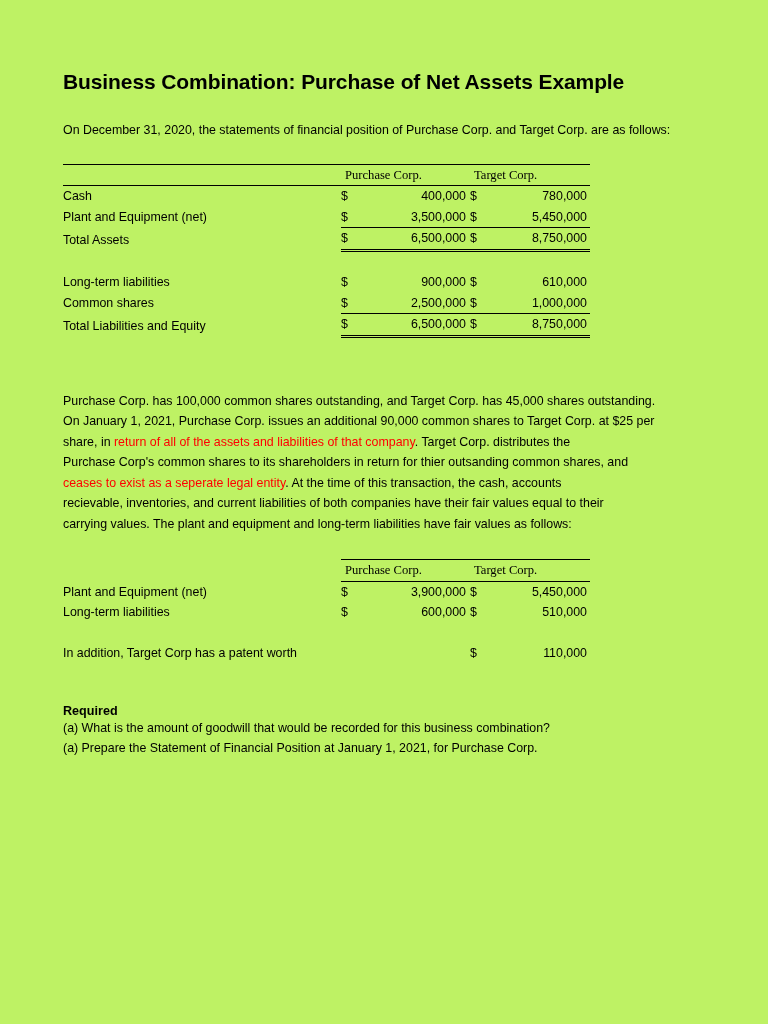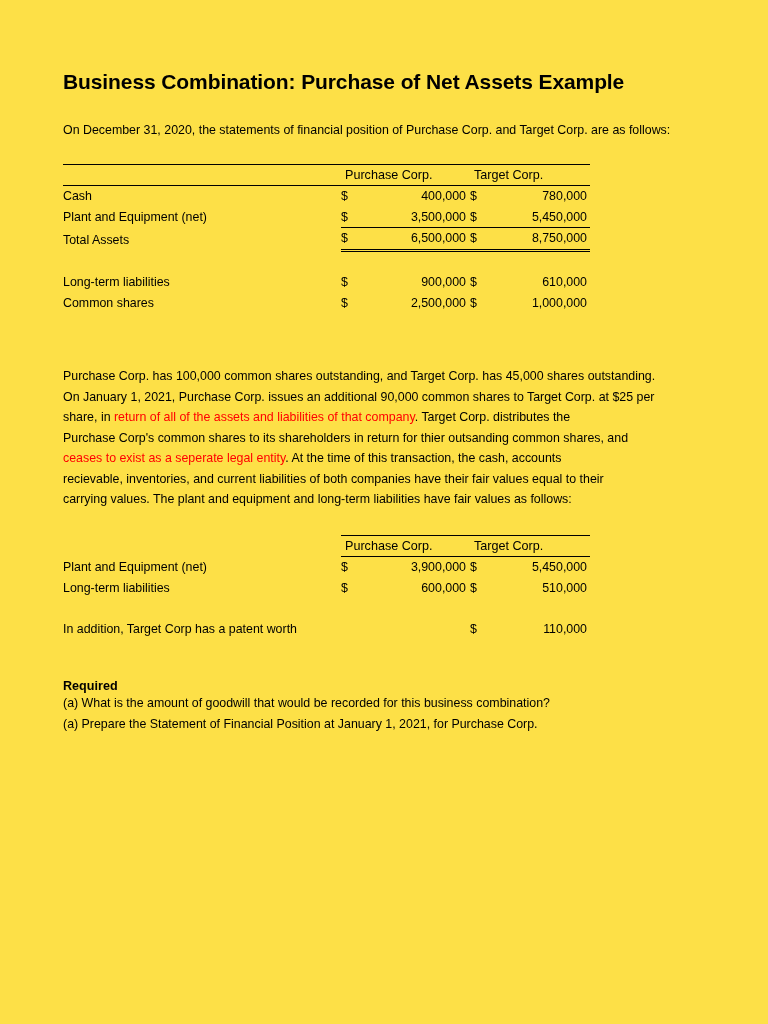--- a/index.html
+++ b/index.html
@@ -16,21 +16,21 @@
     color: #000000;
     -webkit-font-smoothing: antialiased;
   }
 
   
   .page {
     position: relative;
     width: 768px;
     height: 1024px;
     overflow: hidden;
-    background: #fde047;
+    background: #bef264;
   }
 
   .content {
     position: absolute;
     left: 63px;
     top: 0;
     width: 900px;   
   }
 
   .doc-title {
@@ -79,20 +79,21 @@
   .col-cur   { width: 22px; text-align: left !important; }
   .col-num   { width: 103px; text-align: right !important; padding-right: 4px !important; }
   .col-cur2  { width: 22px; text-align: left !important; }
   .col-num2  { width: 95px; text-align: right !important; padding-right: 3px !important; }
 
   th.hdr {
     font-weight: bold;
     font-size: 12.6px;
     text-align: left;
     padding-left: 4px !important;
+    font-family: Liberation Serif, serif;
   }
 
   
   .rule-top td, .rule-top th { border-top: 1.4px solid #000; }
   .rule-bot td, .rule-bot th { border-bottom: 1.4px solid #000; }
 
   .row-bold td { font-weight: bold; margin-left: 16px; }
 
   .tot-top td.bdr   { border-top: 1.2px solid #000; }
   .tot-bot td.bdr   { border-bottom: 3.4px double #000; }
@@ -176,20 +177,27 @@
             <td class="col-cur2">$</td>
             <td class="col-num2">610,000</td>
           </tr>
           <tr>
             <td>Common shares</td>
             <td class="col-cur">$</td>
             <td class="col-num">2,500,000</td>
             <td class="col-cur2">$</td>
             <td class="col-num2">1,000,000</td>
           </tr>
+          <tr class="row-bold tot-top tot-bot">
+            <td>Total Liabilities and Equity</td>
+            <td class="col-cur bdr">$</td>
+            <td class="col-num bdr">6,500,000</td>
+            <td class="col-cur2 bdr">$</td>
+            <td class="col-num2 bdr">8,750,000</td>
+          </tr>
         </tbody>
       </table>
     </div>
 
     <div class="sect-gap-a"></div>
 
     <div>
       <p class="para">Purchase Corp. has 100,000 common shares outstanding, and Target Corp. has 45,000 shares outstanding.</p>
       <p class="para">On January 1, 2021, Purchase Corp. issues an additional 90,000 common shares to Target Corp. at $25 per</p>
       <p class="para"><span>share, in </span><span class="red">return of all of the assets and liabilities of that company</span><span>. Target Corp. distributes the</span></p>

